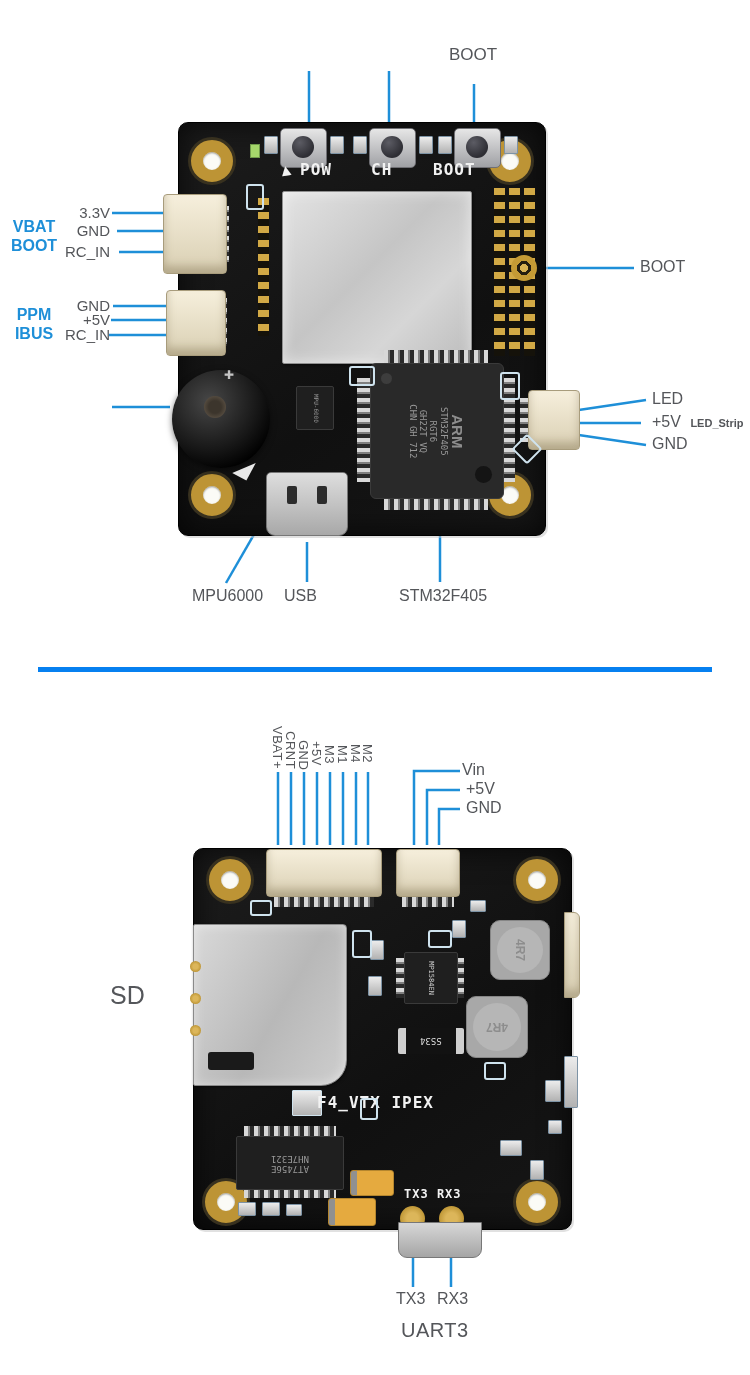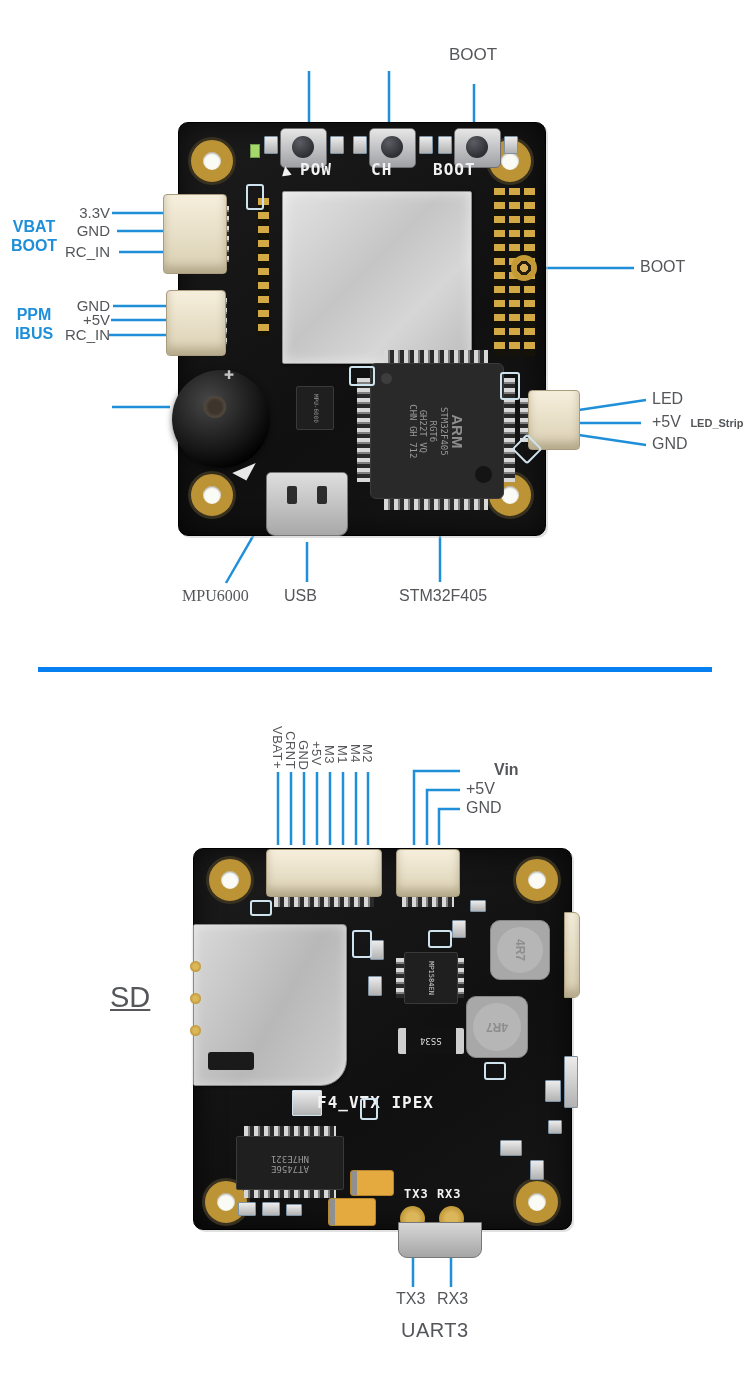--- a/index.html
+++ b/index.html
@@ -4,21 +4,21 @@
 <style>
   html,body{margin:0;padding:0;background:#fff;}
   .stage{position:relative;width:750px;height:1375px;background:#fff;overflow:hidden;
          font-family:"Liberation Sans",sans-serif;}
   .abs{position:absolute;}
   .lbl{position:absolute;color:#54565a;font-size:16px;white-space:nowrap;line-height:1.05;}
   .lbl-blue{position:absolute;color:#1e8fd8;font-weight:bold;font-size:16px;line-height:19px;
             width:56px;text-align:center;white-space:nowrap;}
   .pin-lbl{position:absolute;color:#54565a;font-size:15px;width:70px;text-align:right;white-space:nowrap;}
   .vlbl{position:absolute;color:#54565a;font-size:13px;writing-mode:vertical-rl;letter-spacing:.5px;white-space:nowrap;}
-  .big{font-size:29px;text-decoration:underline;}
+  .big{font-size:25px;}
   .pcb{position:absolute;background:linear-gradient(145deg,#1c1c1c,#101010 60%,#161616);
        border:1px solid #000;border-radius:10px;
        box-shadow:inset 0 0 30px rgba(0,0,0,.75), 2px 2px 0 0 rgba(195,195,195,.5);}
   .hole{position:absolute;width:18px;height:18px;border:12px solid #bd9435;background:#fbfbf6;
         border-radius:50%;box-shadow:0 0 0 3px #38311f, inset 0 1px 2px rgba(0,0,0,.4);}
   .tact{position:absolute;width:45px;height:38px;border-radius:5px;border:1px solid #6f6f74;
         background:linear-gradient(180deg,#e6e6e6,#9fa0a4);}
   .tact::after{content:"";position:absolute;left:11px;top:7px;width:22px;height:22px;border-radius:50%;
         background:radial-gradient(circle at 35% 30%,#5c5c64,#2e2e34 70%);}
   .sil{position:absolute;color:#f2f2f2;font-weight:bold;font-family:"DejaVu Sans Mono",monospace;
@@ -186,36 +186,36 @@
 
   <div class="lbl" style="left:640px;top:259px;">BOOT</div>
 
   <div class="lbl" style="left:652px;top:391px;">LED</div>
   <div class="lbl" style="left:652px;top:414px;">
     <span>+5V</span>
     <span style="font-size:11px;font-weight:bold;margin-left:5px;">LED_Strip</span>
   </div>
   <div class="lbl" style="left:652px;top:436px;">GND</div>
 
-  <div class="lbl" style="left:182px;top:588px;font-family:Liberation Serif, serif;">MPU6000</div>
+  <div class="lbl" style="left:192px;top:588px;">MPU6000</div>
   <div class="lbl" style="left:284px;top:588px;">USB</div>
   <div class="lbl" style="left:399px;top:588px;">STM32F405</div>
 
   <div class="abs" style="left:38px;top:667px;width:674px;height:5px;background:#0680f0;"></div>
 
   <div class="vlbl" style="left:270px;top:726px;">VBAT+</div>
   <div class="vlbl" style="left:283px;top:731px;">CRNT</div>
   <div class="vlbl" style="left:296px;top:740px;">GND</div>
   <div class="vlbl" style="left:309px;top:741px;">+5V</div>
   <div class="vlbl" style="left:322px;top:745px;">M3</div>
   <div class="vlbl" style="left:335px;top:745px;">M1</div>
   <div class="vlbl" style="left:348px;top:744px;">M4</div>
   <div class="vlbl" style="left:360px;top:744px;">M2</div>
 
-  <div class="lbl" style="left:494px;top:762px;font-weight:bold;">Vin</div>
+  <div class="lbl" style="left:462px;top:762px;">Vin</div>
   <div class="lbl" style="left:466px;top:781px;">+5V</div>
   <div class="lbl" style="left:466px;top:800px;">GND</div>
 
   <div class="pcb" style="left:193px;top:848px;width:377px;height:380px;"></div>
 
   <div class="hole" style="left:209px;top:859px;"></div>
   <div class="hole" style="left:516px;top:859px;"></div>
   <div class="hole" style="left:205px;top:1181px;"></div>
   <div class="hole" style="left:516px;top:1181px;"></div>
 

